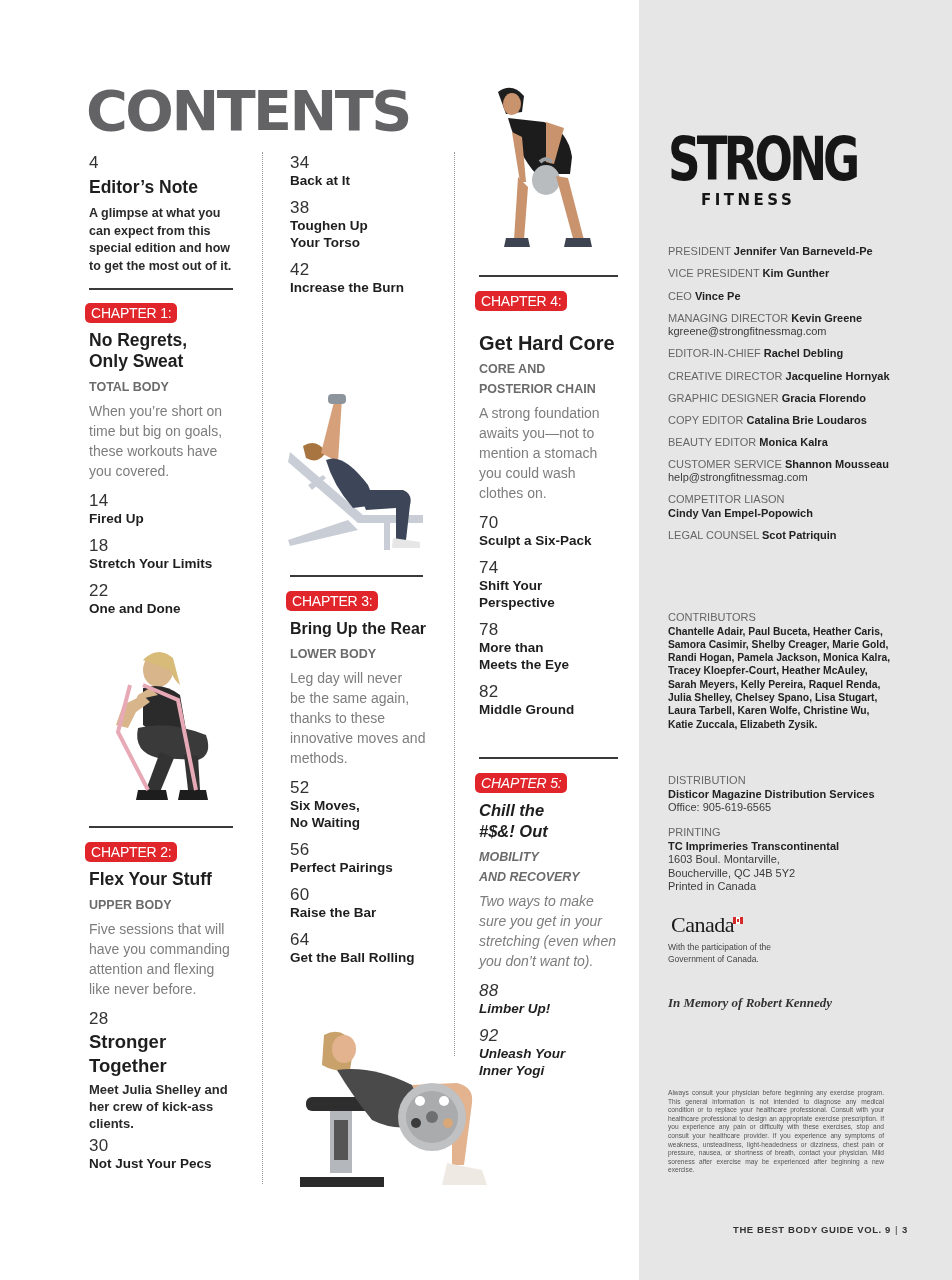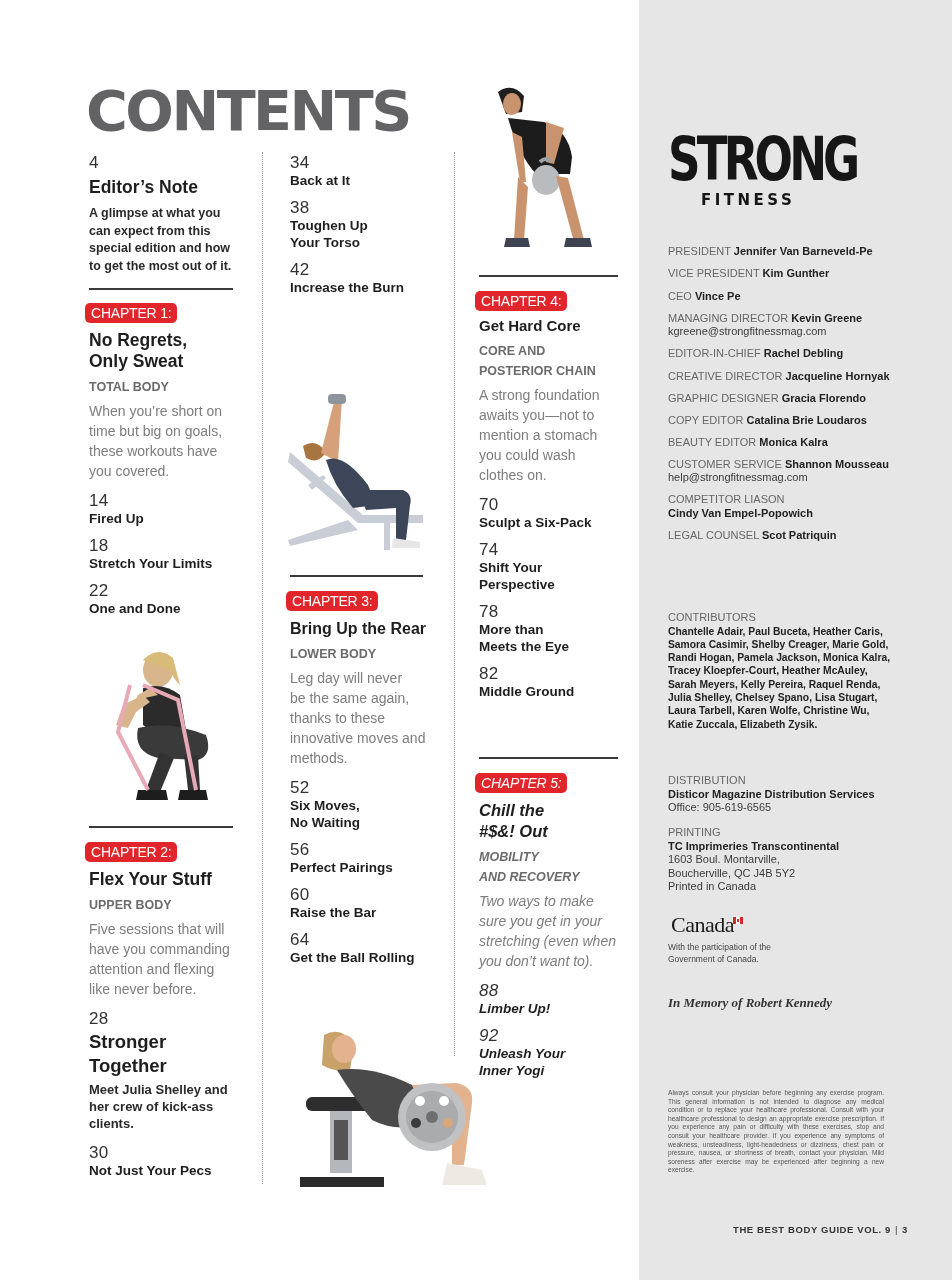--- a/index.html
+++ b/index.html
@@ -146,21 +146,21 @@
     <div class="desc" style="margin-top:4px; width:145px;">Five sessions that will have you commanding attention and flexing like never before.</div>
 
     <div class="entry" style="margin-top:11px;">
       <div class="pg">28</div>
       <div class="ttl-xl" style="margin-top:2px;">
         <div>Stronger</div>
         <div>Together</div>
       </div>
       <div class="desc-dark" style="margin-top:3px; width:140px;">Meet Julia Shelley and her crew of kick-ass clients.</div>
     </div>
-    <div class="entry" style="margin-top:12px;">
+    <div class="entry" style="margin-top:5px;">
       <div class="pg">30</div>
       <div class="ttl">Not Just Your Pecs</div>
     </div>
   </div>
 </div>
 
 <div class="col" style="left:290px; top:154px; width:150px;">
   <div>
     <div class="pg">34</div>
     <div class="ttl">Back at It</div>
@@ -265,21 +265,21 @@
     <path d="M22 156 L44 156 L46 165 L20 165 Z" fill="#3d4350"></path>
     <path d="M82 156 L106 156 L108 165 L80 165 Z" fill="#3d4350"></path>
   </svg>
 </div>
 
 <div class="rule" style="position:absolute; left:479px; top:275px; width:139px;"></div>
 
 <div class="col" style="left:475px; top:291px; width:150px;">
   <span class="chap-tag">CHAPTER 4:</span>
   <div style="padding-left:4px;">
-    <div class="ttl-lg" style="margin-top:4px; line-height:21px; font-size:15px;">Get Hard Core</div>
+    <div class="ttl-lg" style="margin-top:22px; line-height:21px; font-size:20px;">Get Hard Core</div>
     <div class="sub" style="margin-top:5px;">
       <div>CORE AND</div>
       <div>POSTERIOR CHAIN</div>
     </div>
     <div class="desc" style="margin-top:4px;">
       <div>A strong foundation</div>
       <div>awaits you—not to</div>
       <div>mention a stomach</div>
       <div>you could wash</div>
       <div>clothes on.</div>

